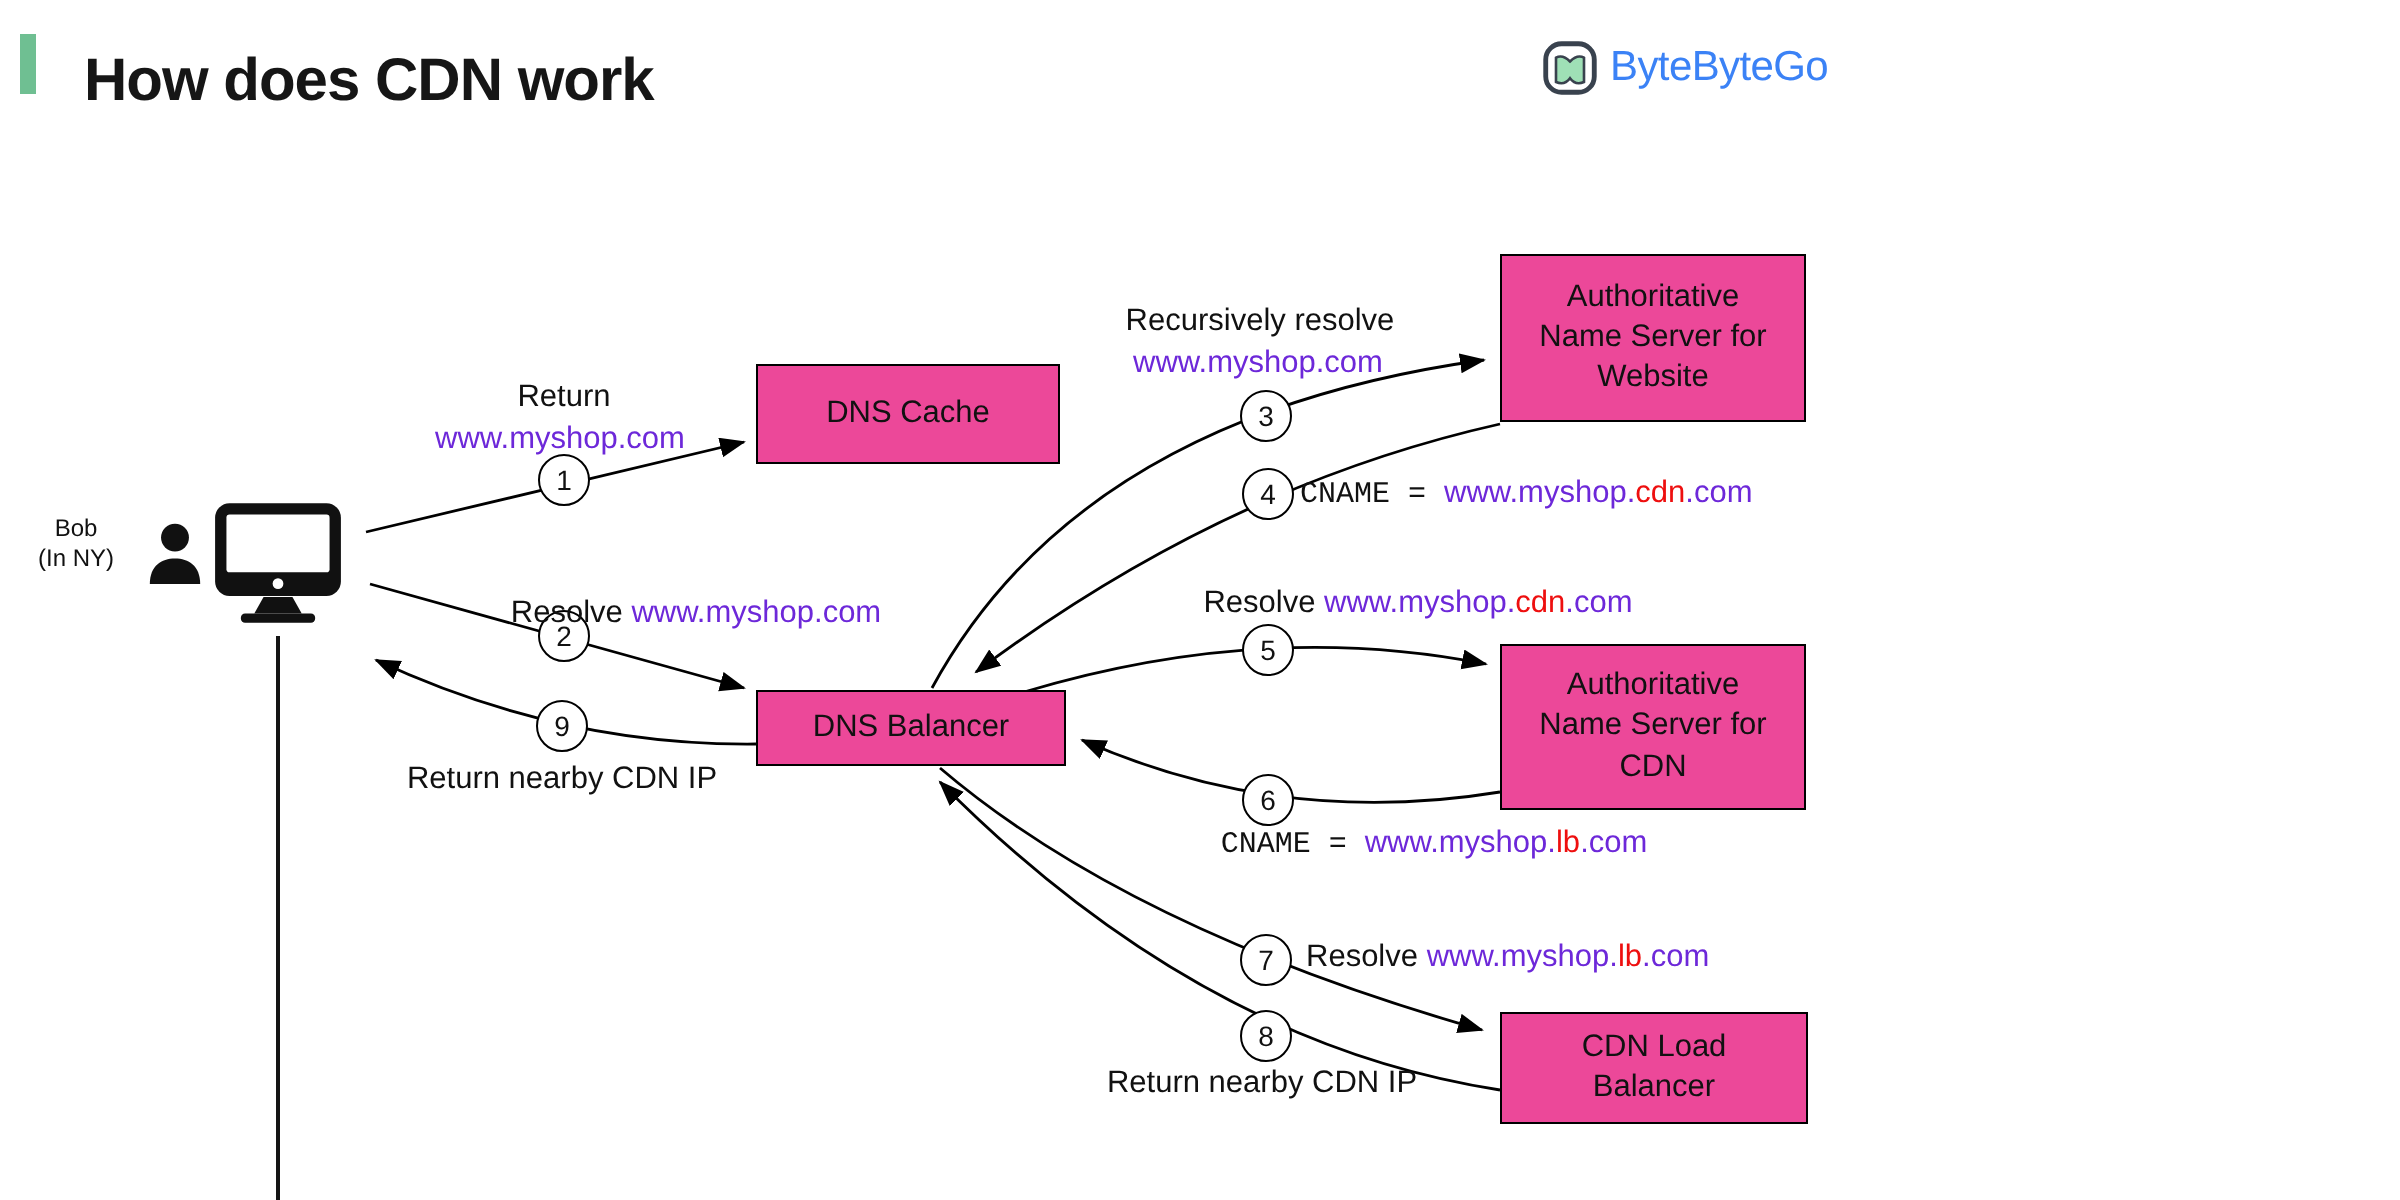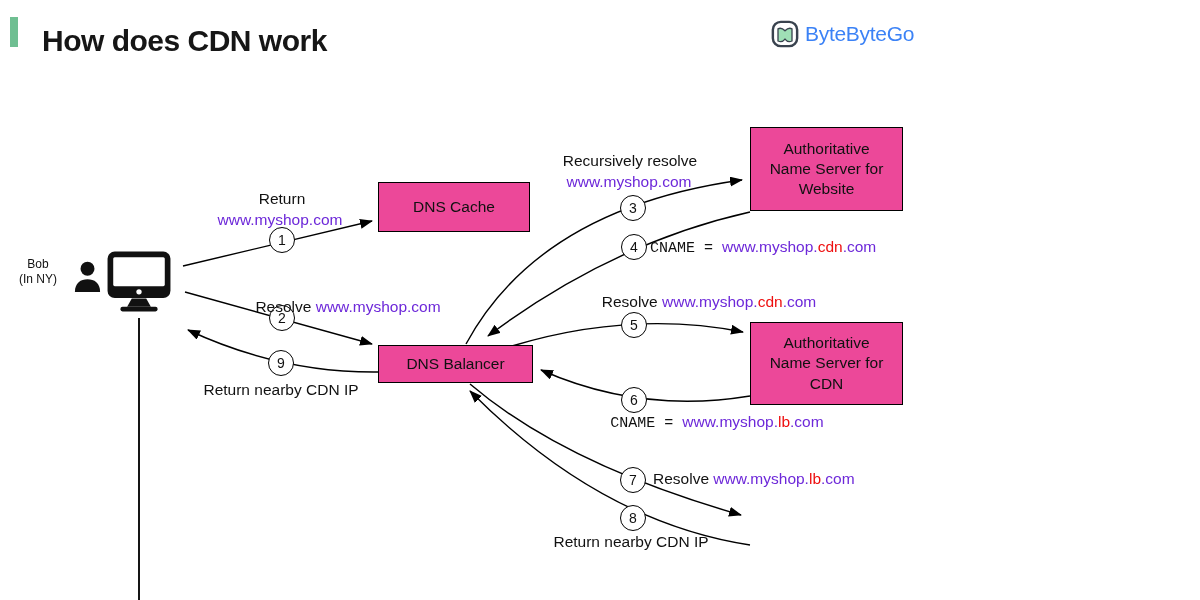--- a/index.html
+++ b/index.html
@@ -73,20 +73,22 @@
   </svg>
 
   <div class="node" style="left:378px;top:182px;width:152px;height:50px;">DNS Cache</div>
   <div class="node" style="left:378px;top:345px;width:155px;height:38px;">DNS Balancer</div>
   <div class="node" style="left:750px;top:127px;width:153px;height:84px;">Authoritative
 Name Server for
 Website</div>
   <div class="node" style="left:750px;top:322px;width:153px;height:83px;">Authoritative
 Name Server for
 CDN</div>
+  <div class="node" style="left:750px;top:506px;width:154px;height:56px;">CDN Load
+Balancer</div>
 
   <div class="bob-label">
     <span>Bob</span>
     <span>(In NY)</span>
   </div>
   <svg class="person" width="31" height="34" viewBox="0 0 32 35">
     <circle cx="16" cy="8" r="7.2" fill="#111"></circle>
     <path d="M3 32 C3 22.5 9 18.8 16 18.8 C23 18.8 29 22.5 29 32 Z" fill="#111"></path>
   </svg>
   <svg class="monitor" width="66" height="63" viewBox="0 0 64 61">

